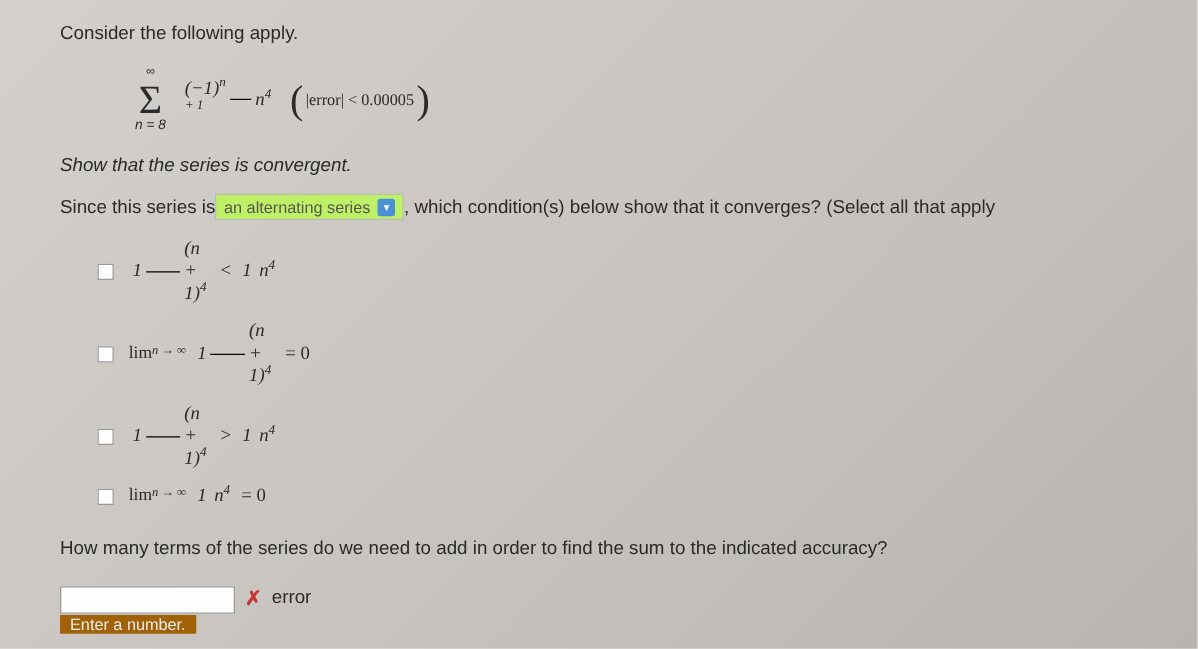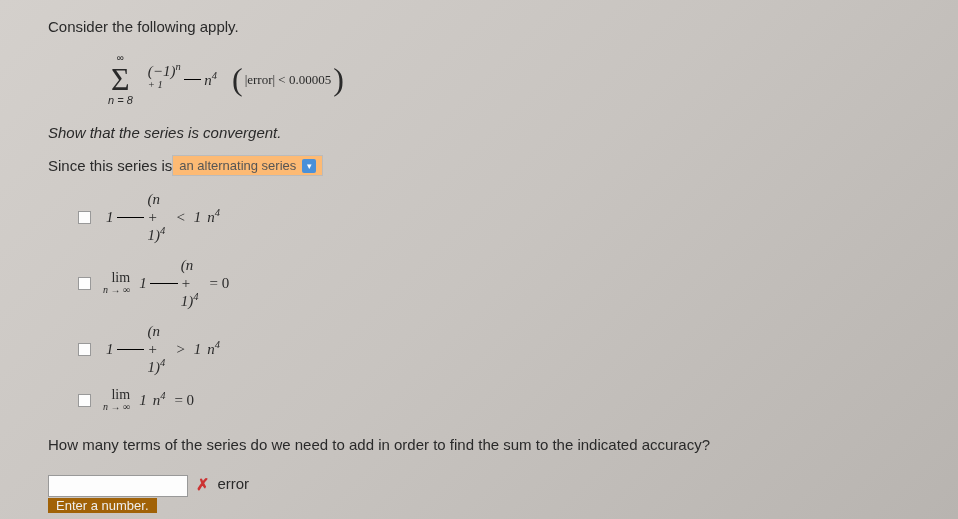--- a/index.html
+++ b/index.html
@@ -61,21 +61,21 @@
       font-size: 15px;
       margin-bottom: 14px;
       display: flex;
       align-items: center;
       flex-wrap: wrap;
       gap: 0;
     }
     .dropdown {
       display: inline-flex;
       align-items: center;
-      background: #fdba74;
+      background: #bef264;
       border: 1px solid #bbb;
       padding: 2px 6px;
       font-size: 13px;
       color: #555;
       gap: 6px;
     }
     .dropdown-arrow {
       background: #4a90d9;
       color: white;
       width: 14px;
@@ -106,22 +106,22 @@
     }
     .math-expr {
       display: flex;
       align-items: center;
       gap: 6px;
       font-family: 'Times New Roman', serif;
       font-size: 15px;
     }
     .lim-block {
       display: inline-flex;
-      flex-direction: column;
-      align-items: flex-end;
+      flex-direction: row;
+      align-items: flex-start;
       line-height: 1;
     }
     .lim-top { font-size: 14px; }
     .lim-bot { font-size: 10px; font-style: italic; }
     .op { font-family: 'Times New Roman', serif; font-size: 15px; }
     .question2 {
       font-size: 15px;
       margin-bottom: 22px;
     }
     .answer-row {
@@ -177,20 +177,21 @@
 </div>
 
 <div class="instruction">Show that the series is convergent.</div>
 
 <div class="since-line">
   <span>Since this series is</span>
   <span class="dropdown">
     <span>an alternating series</span>
     <span class="dropdown-arrow">▾</span>
   </span>
+  <span>, which condition(s) below show that it converges? (Select all that apply</span>
 </div>
 
 <div class="options">
 
   <div class="option-row">
     <span class="checkbox"></span>
     <span class="math-expr">
       <span class="frac">
         <span class="num">1</span>
         <span class="bar"></span>

